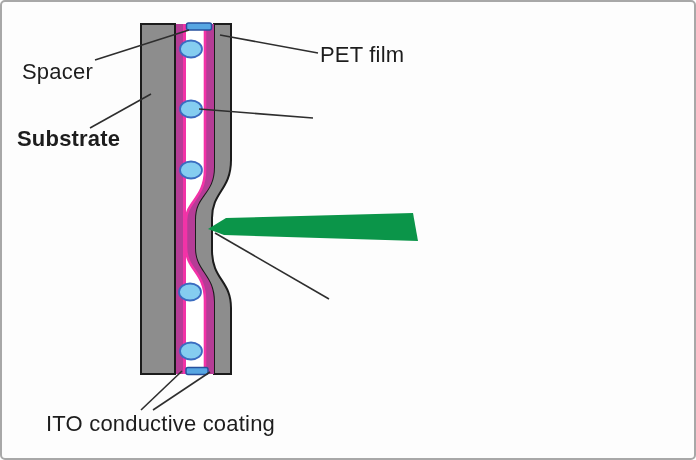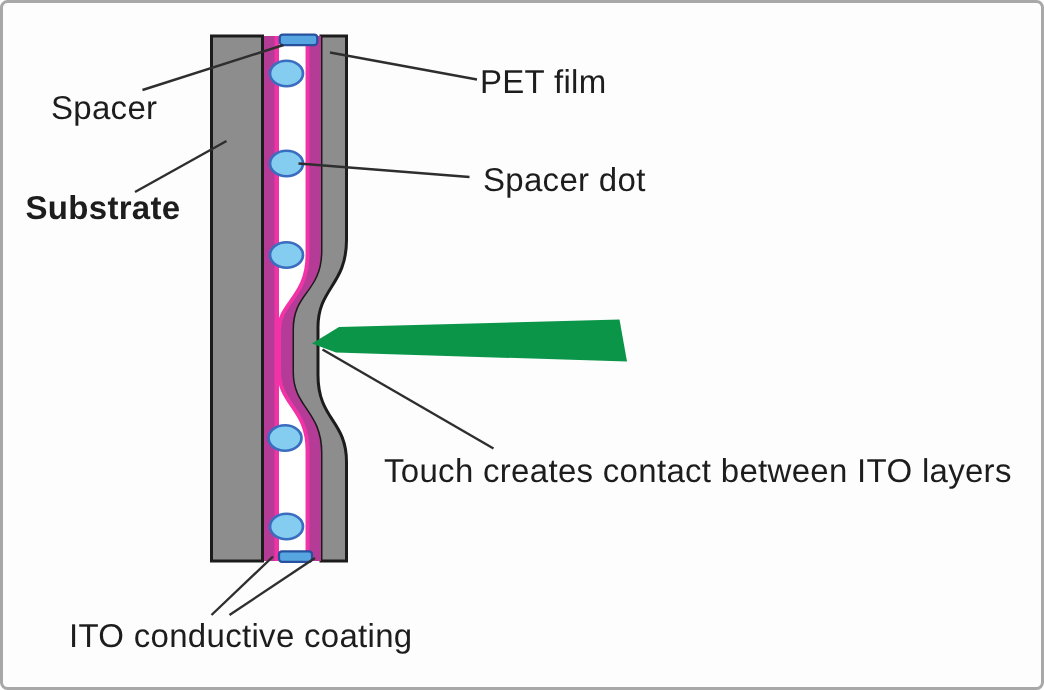--- a/index.html
+++ b/index.html
@@ -15,21 +15,21 @@
   }
   .frame svg{position:absolute;left:0;top:0;}
   .lbl{
     position:absolute;
     font-size:22px;
     line-height:24px;
     color:#1d1d1d;
     white-space:nowrap;
     letter-spacing:0.2px;
   }
-  .lbl-spacer    {left:32px;  top:58px;text-align:center;}
+  .lbl-spacer    {left:20px;  top:58px;text-align:center;}
   .lbl-substrate {left:15px;  top:125px;font-weight:bold;}
   .lbl-pet       {left:318px; top:41px;}
   .lbl-spacerdot {left:320px; top:106px;}
   .lbl-touch     {left:254px; top:300px;}
   .lbl-ito       {left:44px;  top:410px;}
 </style>
 </head>
 <body>
 
 <div class="frame">
@@ -86,17 +86,15 @@
       <line x1="311" y1="116" x2="197" y2="107"></line>
       <line x1="213" y1="231" x2="327" y2="297"></line>
       <line x1="139" y1="408" x2="180" y2="369"></line>
       <line x1="151" y1="408" x2="208" y2="370"></line>
     </g>
   </svg>
 
   <div class="lbl lbl-spacer">Spacer</div>
   <div class="lbl lbl-substrate">Substrate</div>
   <div class="lbl lbl-pet">PET film</div>
-  <div class="lbl lbl-spacerdot">Spacer dot</div>
-  <div class="lbl lbl-touch">Touch creates contact between ITO layers</div>
   <div class="lbl lbl-ito">ITO conductive coating</div>
 
 </div>
 
 </body></html>

